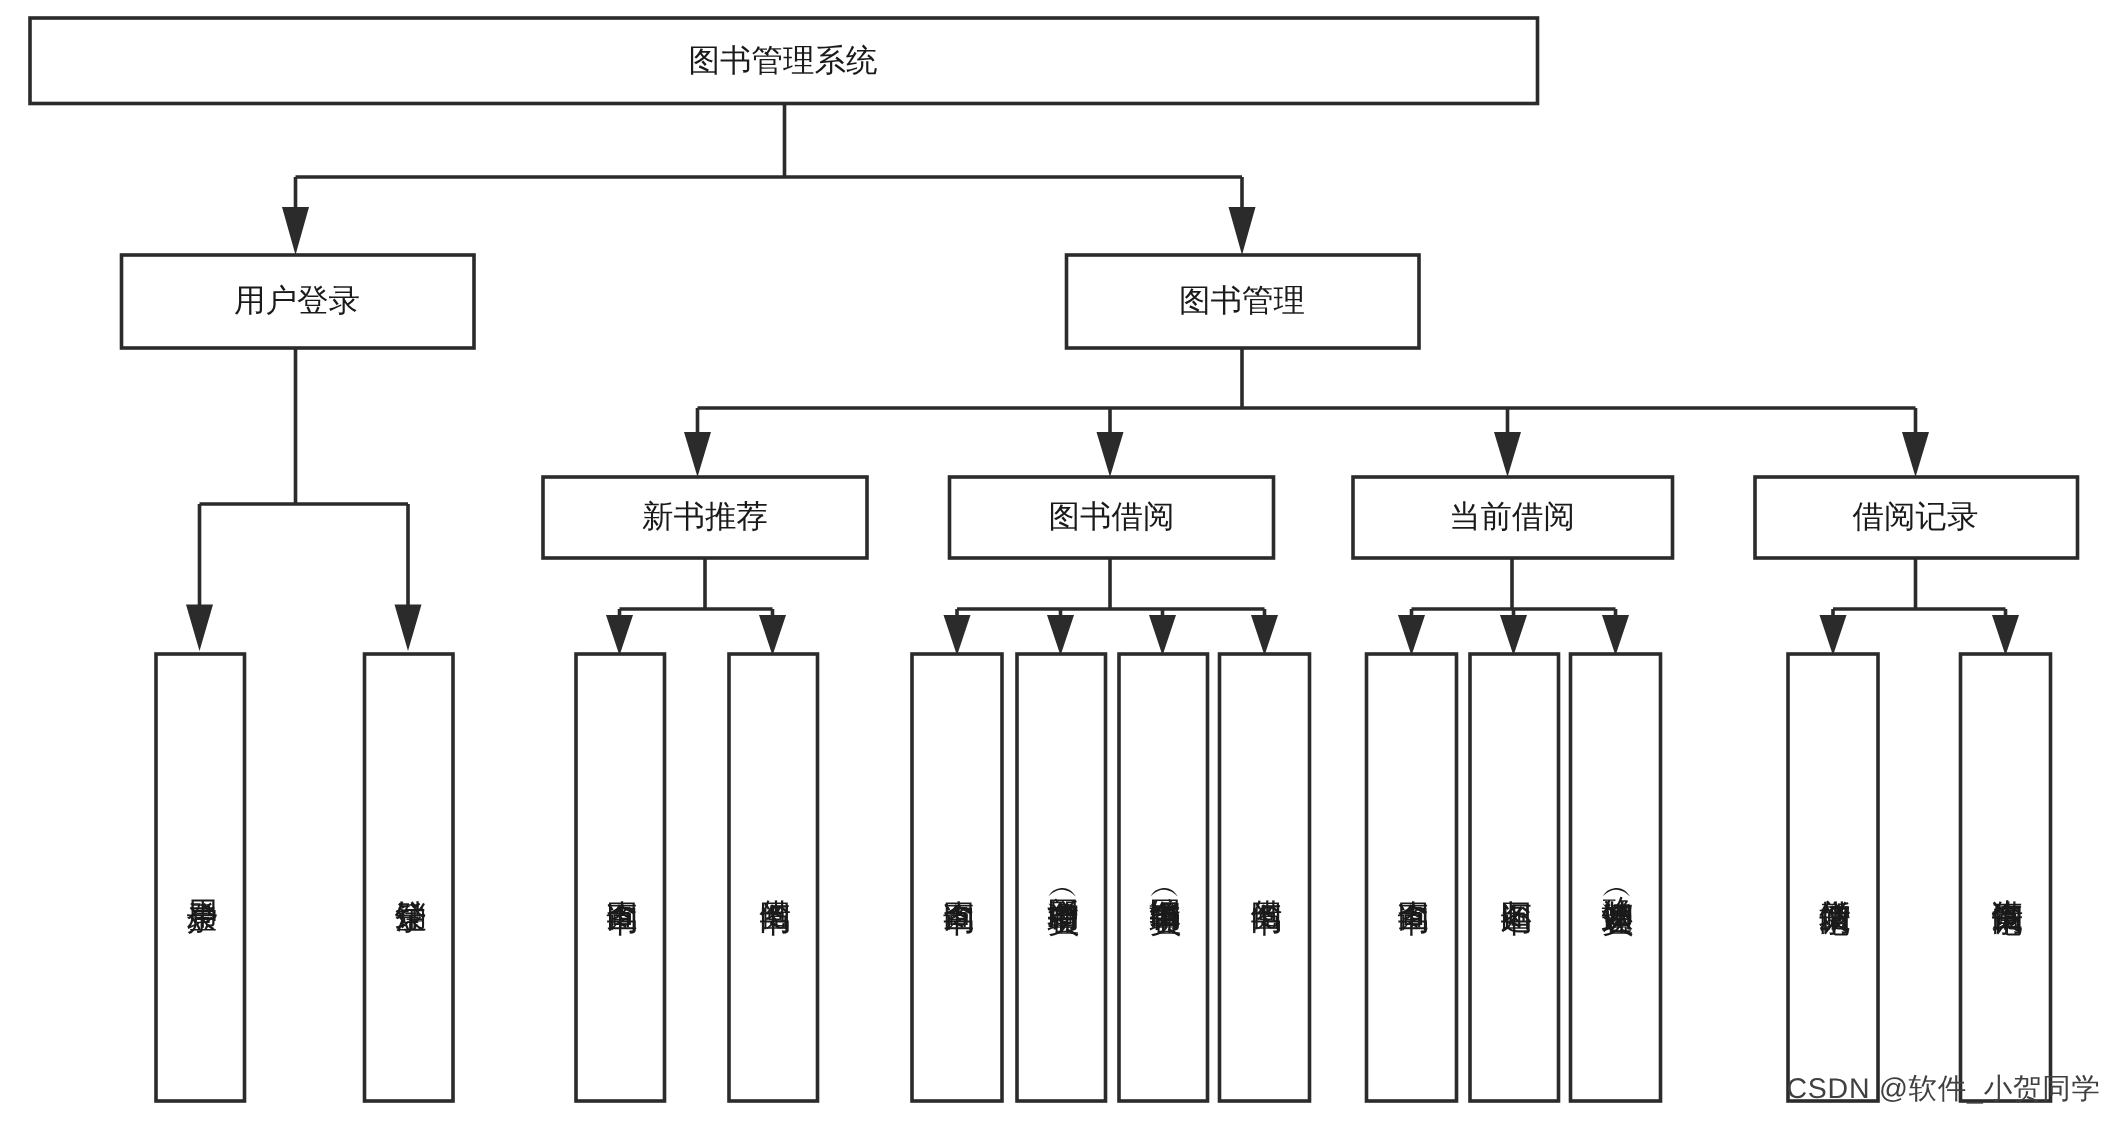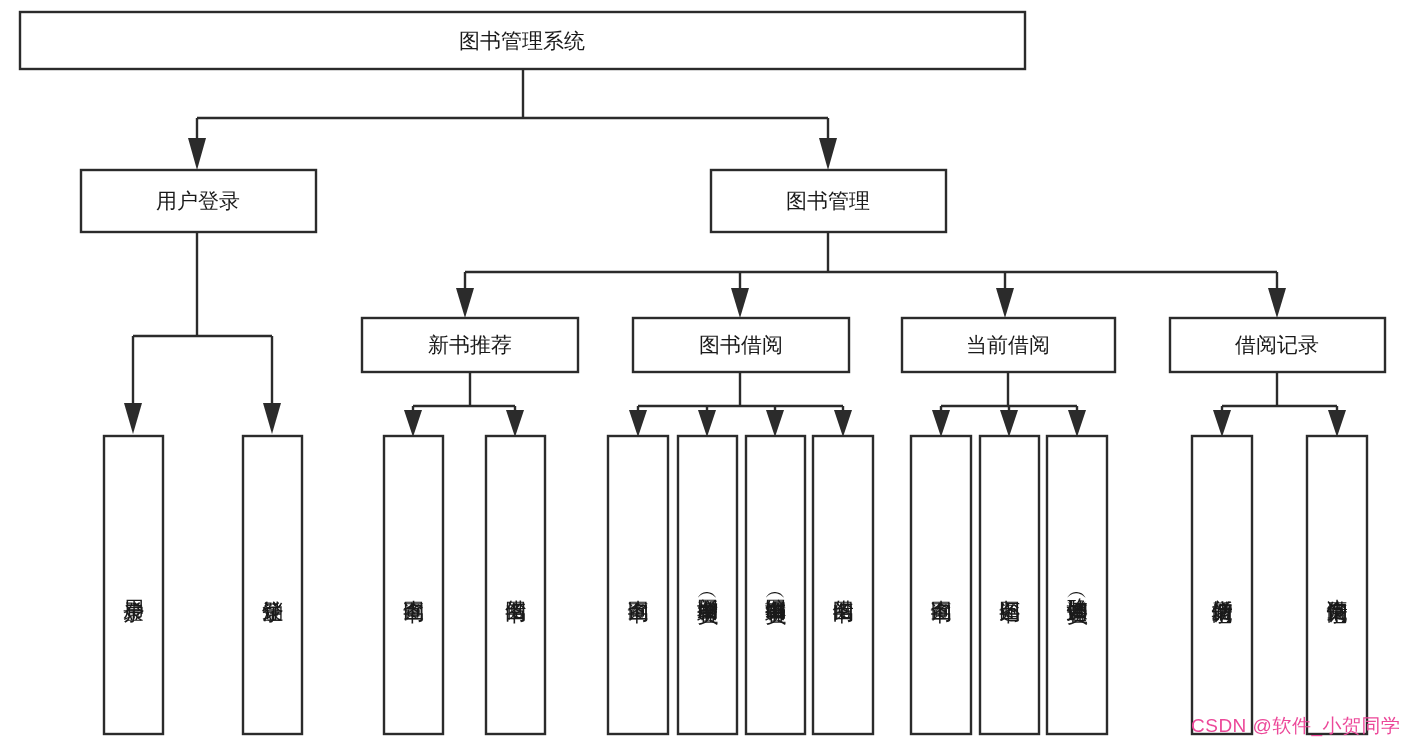--- a/index.html
+++ b/index.html
@@ -62,21 +62,21 @@
     align-items: center;
     justify-content: center;
     white-space: nowrap;
     text-align: center;
     pointer-events: none;
   }
   .watermark {
     position: absolute;
     font-family: "Liberation Sans", "DejaVu Sans", sans-serif;
     font-size: 19px;
-    color: #ec4899;
+    color: #404040;
     white-space: nowrap;
     letter-spacing: 0.5px;
   }
 </style>
 </head>
 <body>
 
 <div id="diagram-root">
 
   <svg class="diagram-canvas" viewBox="0 0 1405 747">

